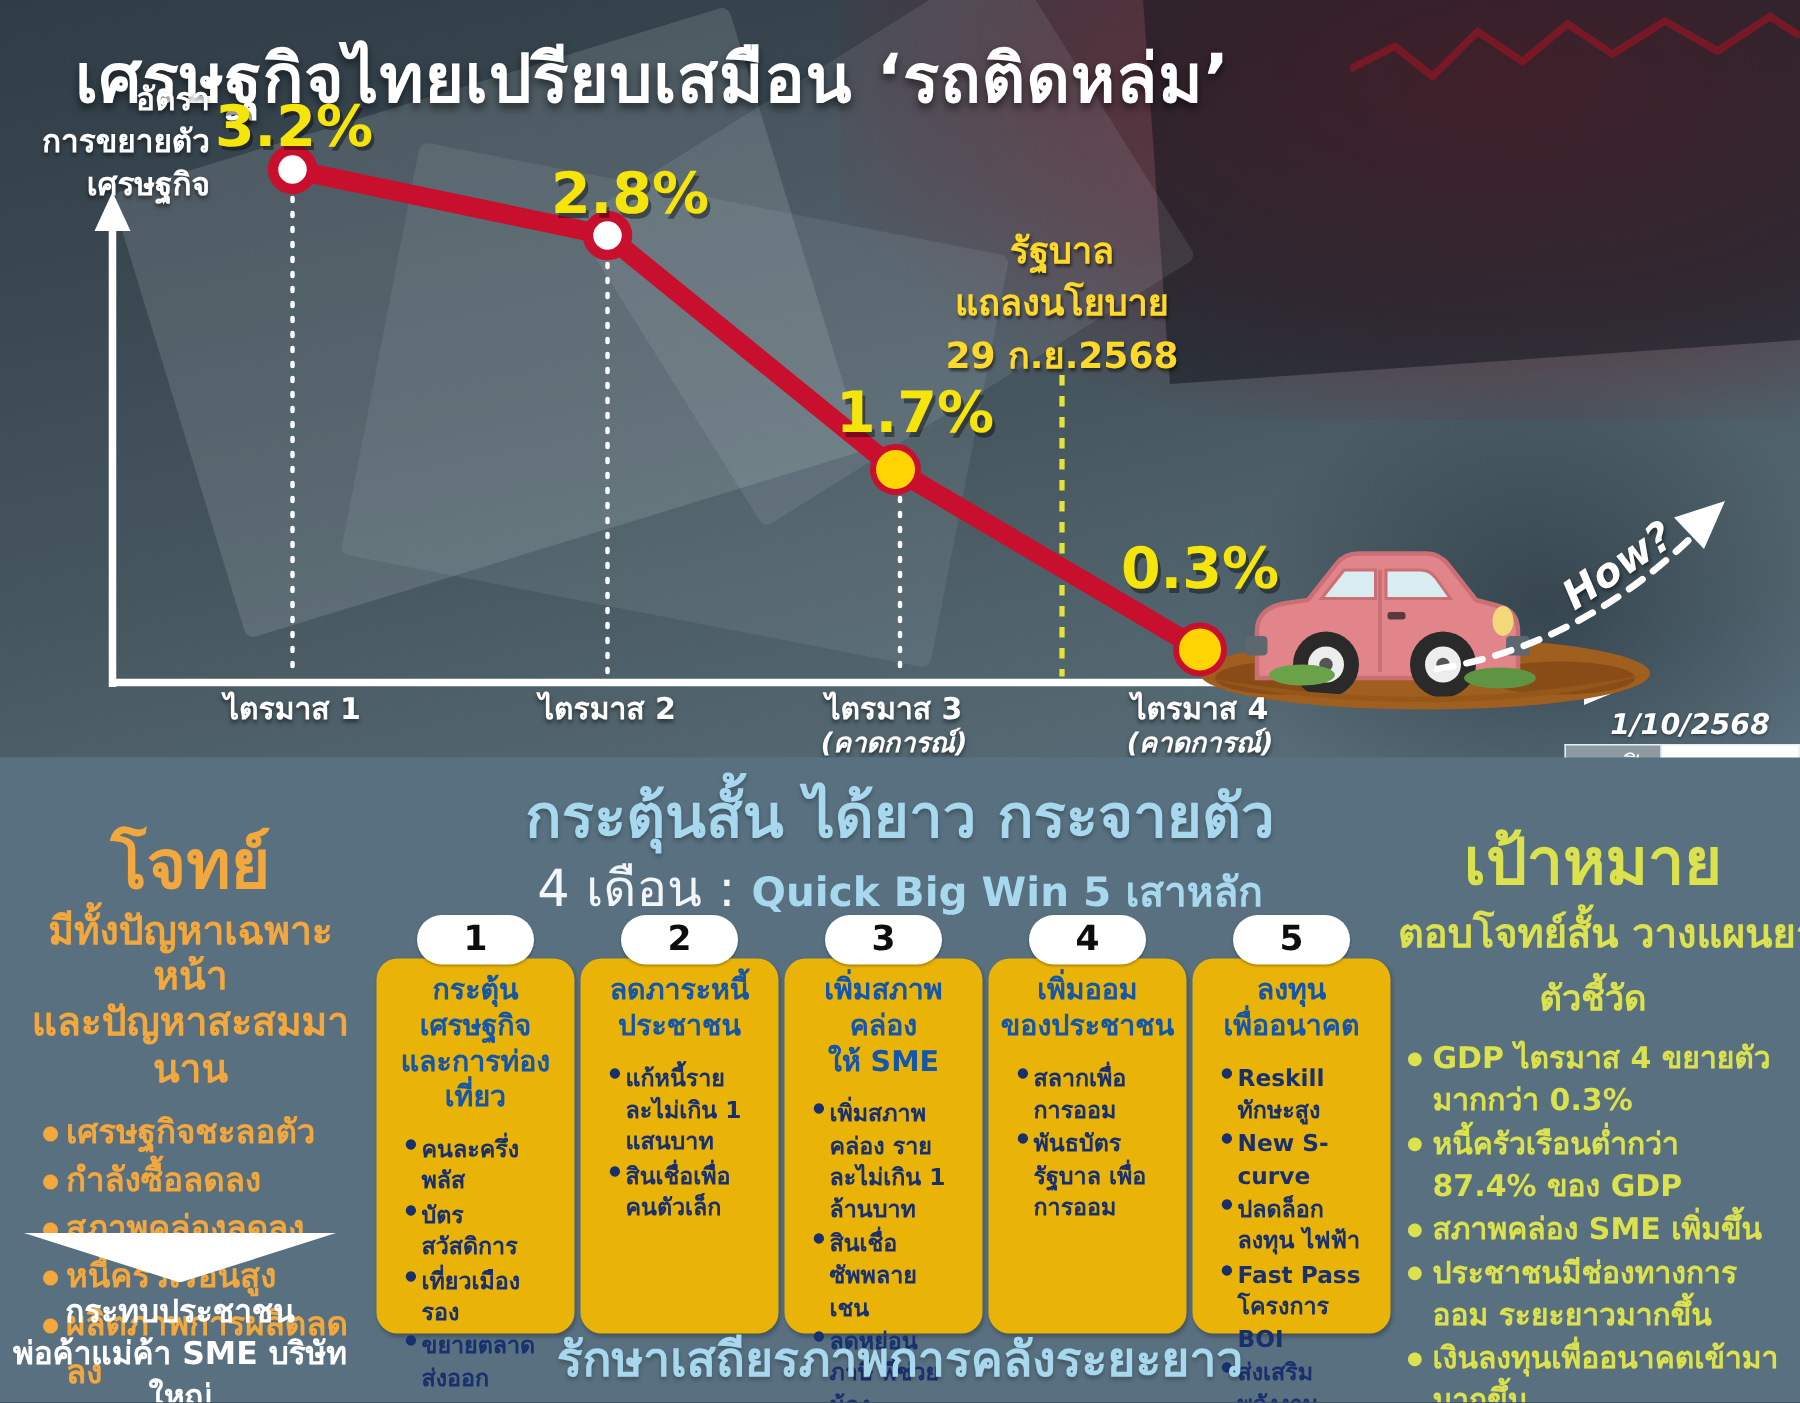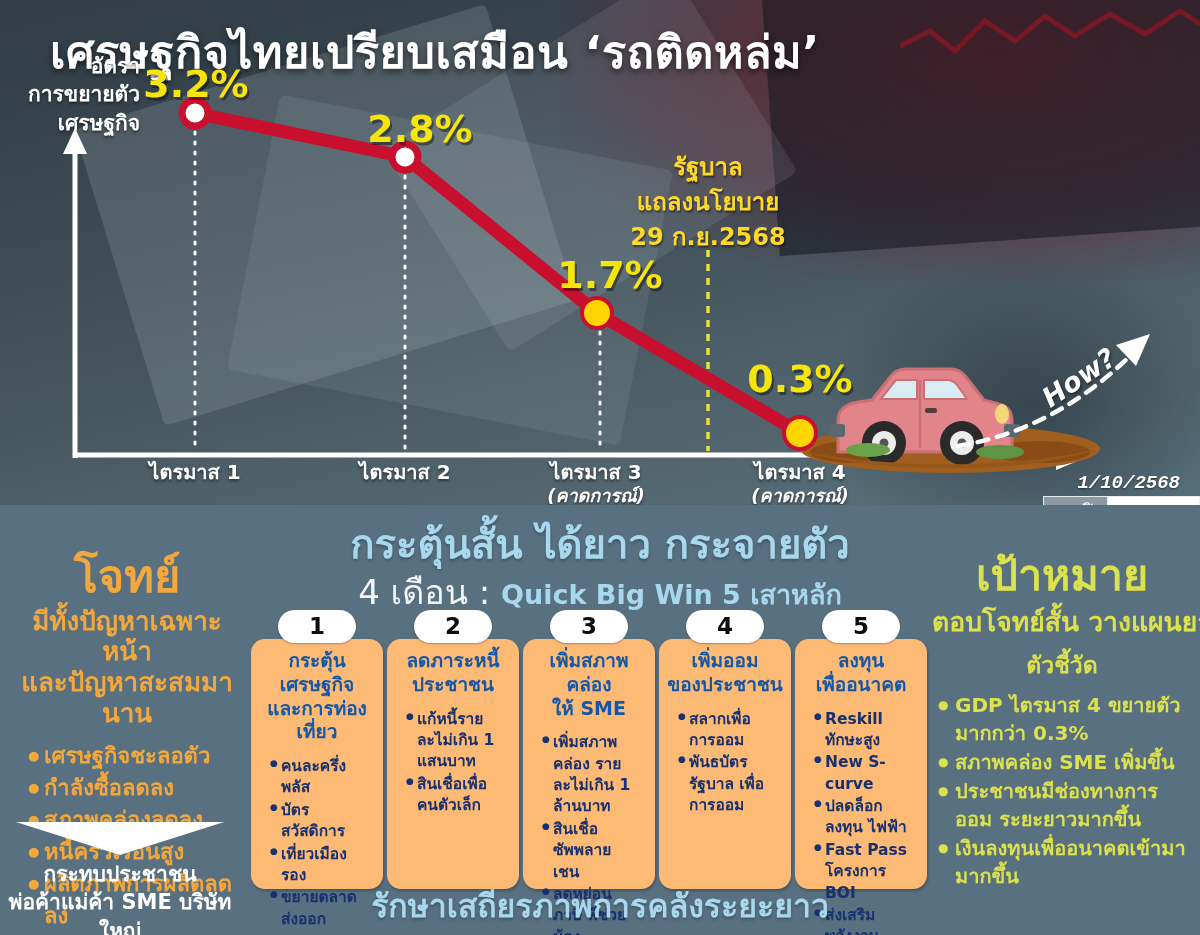--- a/index.html
+++ b/index.html
@@ -41,21 +41,21 @@
 
   .x-tick{position:absolute;top:460px;transform:translateX(-50%);text-align:center;color:#fff;
     font-size:20px;font-weight:700;line-height:1.25;text-shadow:0 2px 3px rgba(0,0,0,.5);}
   .x-tick .note{font-style:italic;font-size:18px;font-weight:600;}
   .x-tick-1{left:195px;} .x-tick-2{left:405px;} .x-tick-3{left:596px;} .x-tick-4{left:800px;}
 
   .how-label{position:absolute;left:1038px;top:362px;color:#fff;font-size:27px;font-weight:800;font-style:italic;
     transform:rotate(-34deg);text-shadow:0 2px 3px rgba(0,0,0,.5);}
 
   .date-note{position:absolute;left:1040px;top:472px;width:140px;text-align:right;color:#fff;
-    font-size:19px;font-weight:700;font-style:italic;text-shadow:0 1px 2px rgba(0,0,0,.5);font-family:Liberation Mono, monospace;}
+    font-size:19px;font-weight:700;font-style:italic;text-shadow:0 1px 2px rgba(0,0,0,.5);}
   .credit{position:absolute;left:1043px;top:496px;display:flex;font-size:17px;line-height:24px;}
   .credit .credit-left{background:#8d9aa3;color:#fff;font-style:italic;padding:1px 6px;border:1px solid #e8edf0;border-right:none;}
   .credit .credit-right{background:#ffffff;color:#17324e;font-weight:800;padding:1px 7px;border:1px solid #e8edf0;}
 
   
   .bottom-area{position:absolute;left:0;top:505px;width:1200px;height:430px;background:#587080;}
 
   .stimulus-headline{position:absolute;left:50%;top:512px;transform:translateX(-50%);white-space:nowrap;
     color:#a8d8ee;font-size:40px;font-weight:800;text-shadow:0 2px 3px rgba(0,0,0,.25);}
   .stimulus-sub{position:absolute;left:50%;top:565px;transform:translateX(-50%);white-space:nowrap;color:#fff;}
@@ -72,21 +72,21 @@
   .impact-arrow{position:absolute;left:16px;top:822px;width:208px;height:33px;background:#fff;
     clip-path:polygon(0 0,100% 0,50% 100%);}
   .impact-text{position:absolute;left:0px;top:860px;width:240px;text-align:center;color:#fff;
     font-size:21px;font-weight:800;line-height:1.35;}
 
   
   .pillar{position:absolute;top:610px;width:132px;}
   .pillar-1{left:251px;} .pillar-2{left:387px;} .pillar-3{left:523px;} .pillar-4{left:659px;} .pillar-5{left:795px;}
   .pill-number{position:relative;z-index:2;margin:0 auto;width:78px;height:33px;background:#fff;border-radius:17px;
     color:#0d0d0d;font-size:23px;font-weight:800;text-align:center;line-height:33px;box-shadow:0 1px 2px rgba(0,0,0,.3);}
-  .card{margin-top:-4px;height:250px;background:#fdba74;border-radius:14px;padding:10px 7px 8px 7px;
+  .card{margin-top:-4px;height:250px;background:#eab308;border-radius:14px;padding:10px 7px 8px 7px;
     box-shadow:1px 2px 3px rgba(0,0,0,.25);}
   .card-title{text-align:center;color:#1456a8;font-size:19px;font-weight:800;line-height:1.25;margin-bottom:5px;}
   .card-list{list-style:none;margin:12px;padding:0;}
   .card-list li{position:relative;color:#18306e;font-size:15.5px;font-weight:800;line-height:1.38;padding-left:11px;margin-bottom:1px;}
   .card-list li::before{content:"●";position:absolute;left:0;top:1px;font-size:9px;}
 
   
   .goals{position:absolute;left:932px;top:552px;width:260px;}
   .goals-title{text-align:center;color:#dce24e;font-size:43px;font-weight:800;line-height:1.1;}
   .goals-subtitle{text-align:center;color:#dce24e;font-size:26.5px;font-weight:800;margin-top:2px;white-space:nowrap;}
@@ -309,20 +309,21 @@
       </ul>
     </div>
   </div>
 
   <div class="goals">
     <div class="goals-title">เป้าหมาย</div>
     <div class="goals-subtitle">ตอบโจทย์สั้น วางแผนยาว</div>
     <div class="goals-kpi">ตัวชี้วัด</div>
     <ul class="goals-list">
       <li>GDP ไตรมาส 4 ขยายตัว มากกว่า 0.3%</li>
+      <li>หนี้ครัวเรือนต่ำกว่า 87.4% ของ GDP</li>
       <li>สภาพคล่อง SME เพิ่มขึ้น</li>
       <li>ประชาชนมีช่องทางการออม ระยะยาวมากขึ้น</li>
       <li>เงินลงทุนเพื่ออนาคตเข้ามามากขึ้น</li>
     </ul>
   </div>
 
   <div class="stability-footer">รักษาเสถียรภาพการคลังระยะยาว</div>
 
 </div>
 

